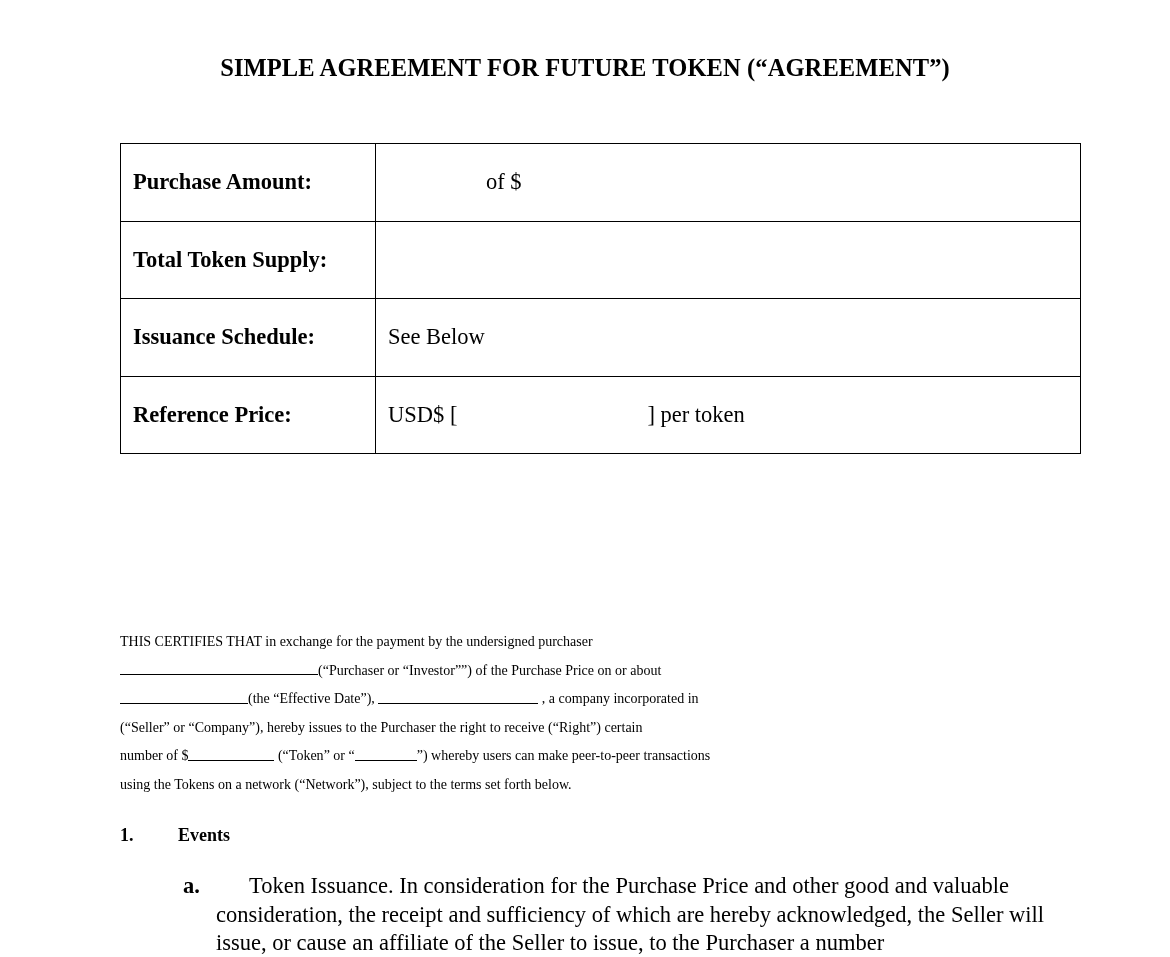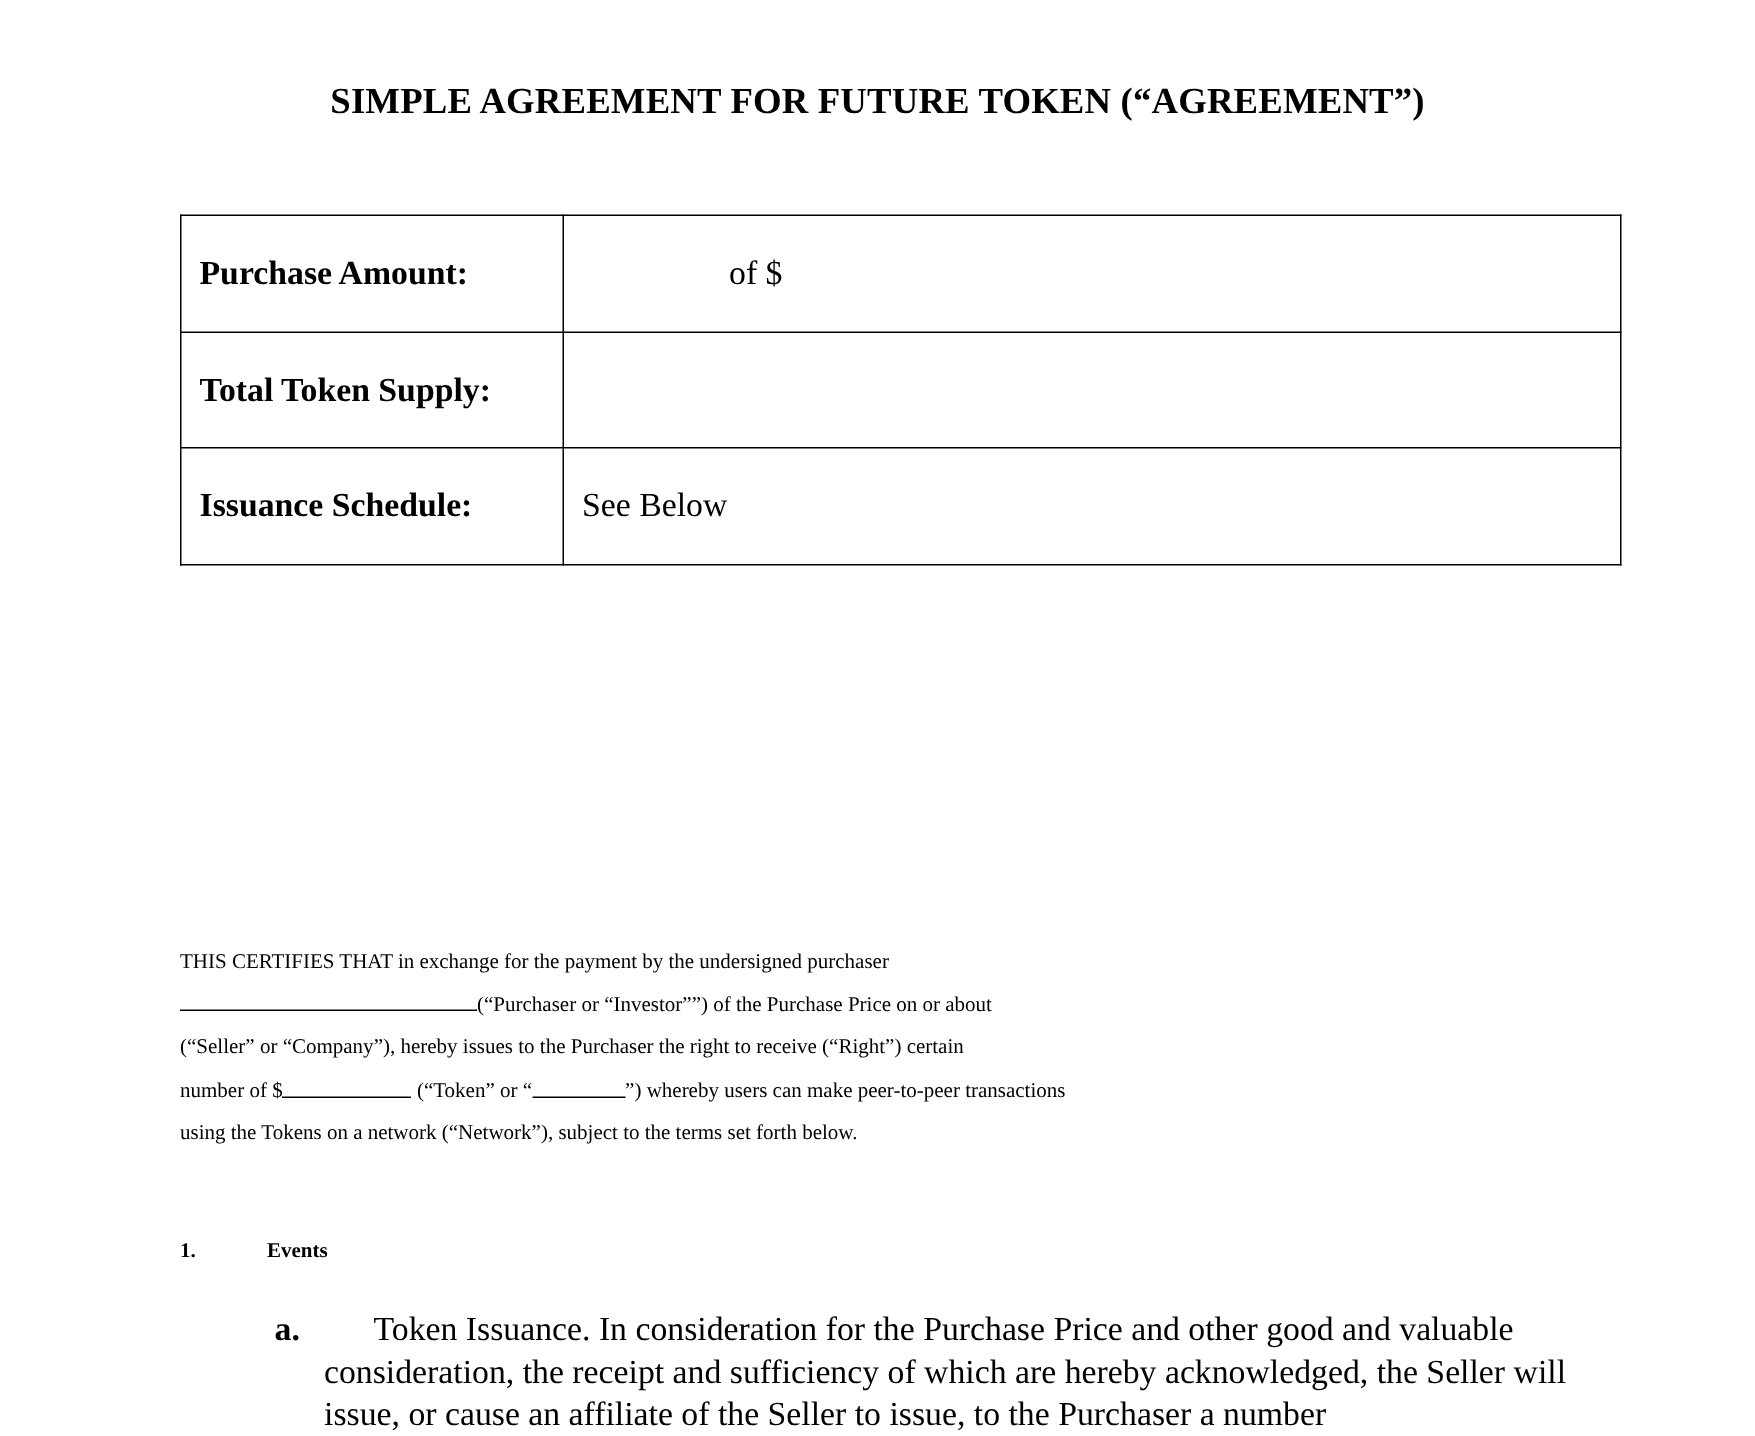--- a/index.html
+++ b/index.html
@@ -98,21 +98,21 @@
   .blank.w-units  { width: 86px; }
   .blank.w-sym    { width: 62px; }
   b { font-weight: normal; }
 
   
   .section-1 {
     position: absolute;
     left: 120px;
     top: 821px;
     width: 935px;
-    font-size: 14px;
+    font-size: 18px;
     line-height: 28.6px;
     font-weight: bold;
   }
   .section-1 .num {
     display: inline-block;
     width: 58px;
   }
 
   .subitem-a {
     position: absolute;
@@ -148,28 +148,33 @@
         <td class="value-cell"><span class="indented">of $</span></td>
       </tr>
       <tr>
         <td class="label-cell">Total Token Supply:</td>
         <td class="value-cell"></td>
       </tr>
       <tr>
         <td class="label-cell">Issuance Schedule:</td>
         <td class="value-cell">See Below</td>
       </tr>
+      <tr>
+        <td class="label-cell">Reference Price:</td>
+        <td class="value-cell"><span>USD$ [</span><span class="bracket-gap"></span><span>] per token</span></td>
+      </tr>
     </tbody>
   </table>
 
   <div class="body-block">
     <div class="ln"><span>THIS CERTIFIES THAT in exchange for the payment by the undersigned purchaser</span></div>
 
     <div class="ln"><span class="blank w-lead"></span><span>(“</span><b>Purchaser</b><span> or “</span><b>Investor</b><span>””) of the Purchase Price on or about</span></div>
 
+    <div class="ln"><span class="blank w-eff"></span><span>(the “</span><b>Effective Date</b><span>”),</span> <span class="blank w-comp"></span> <span>, a company incorporated in</span></div>
 
     <div class="ln"><span>(“</span><b>Seller</b><span>” or “</span><b>Company</b><span>”), hereby issues to the Purchaser the right to receive (“</span><b>Right</b><span>”) certain</span></div>
 
     <div class="ln"><span>number of $</span><span class="blank w-units"></span><span> (“</span><b>Token</b><span>” or “</span><span class="blank w-sym"></span><span>”) whereby users can make peer-to-peer transactions</span></div>
 
     <div class="ln"><span>using the Tokens on a network (“</span><b>Network</b><span>”), subject to the terms set forth below.</span></div>
   </div>
 
   <div class="section-1"><span class="num">1.</span><span>Events</span></div>
 

